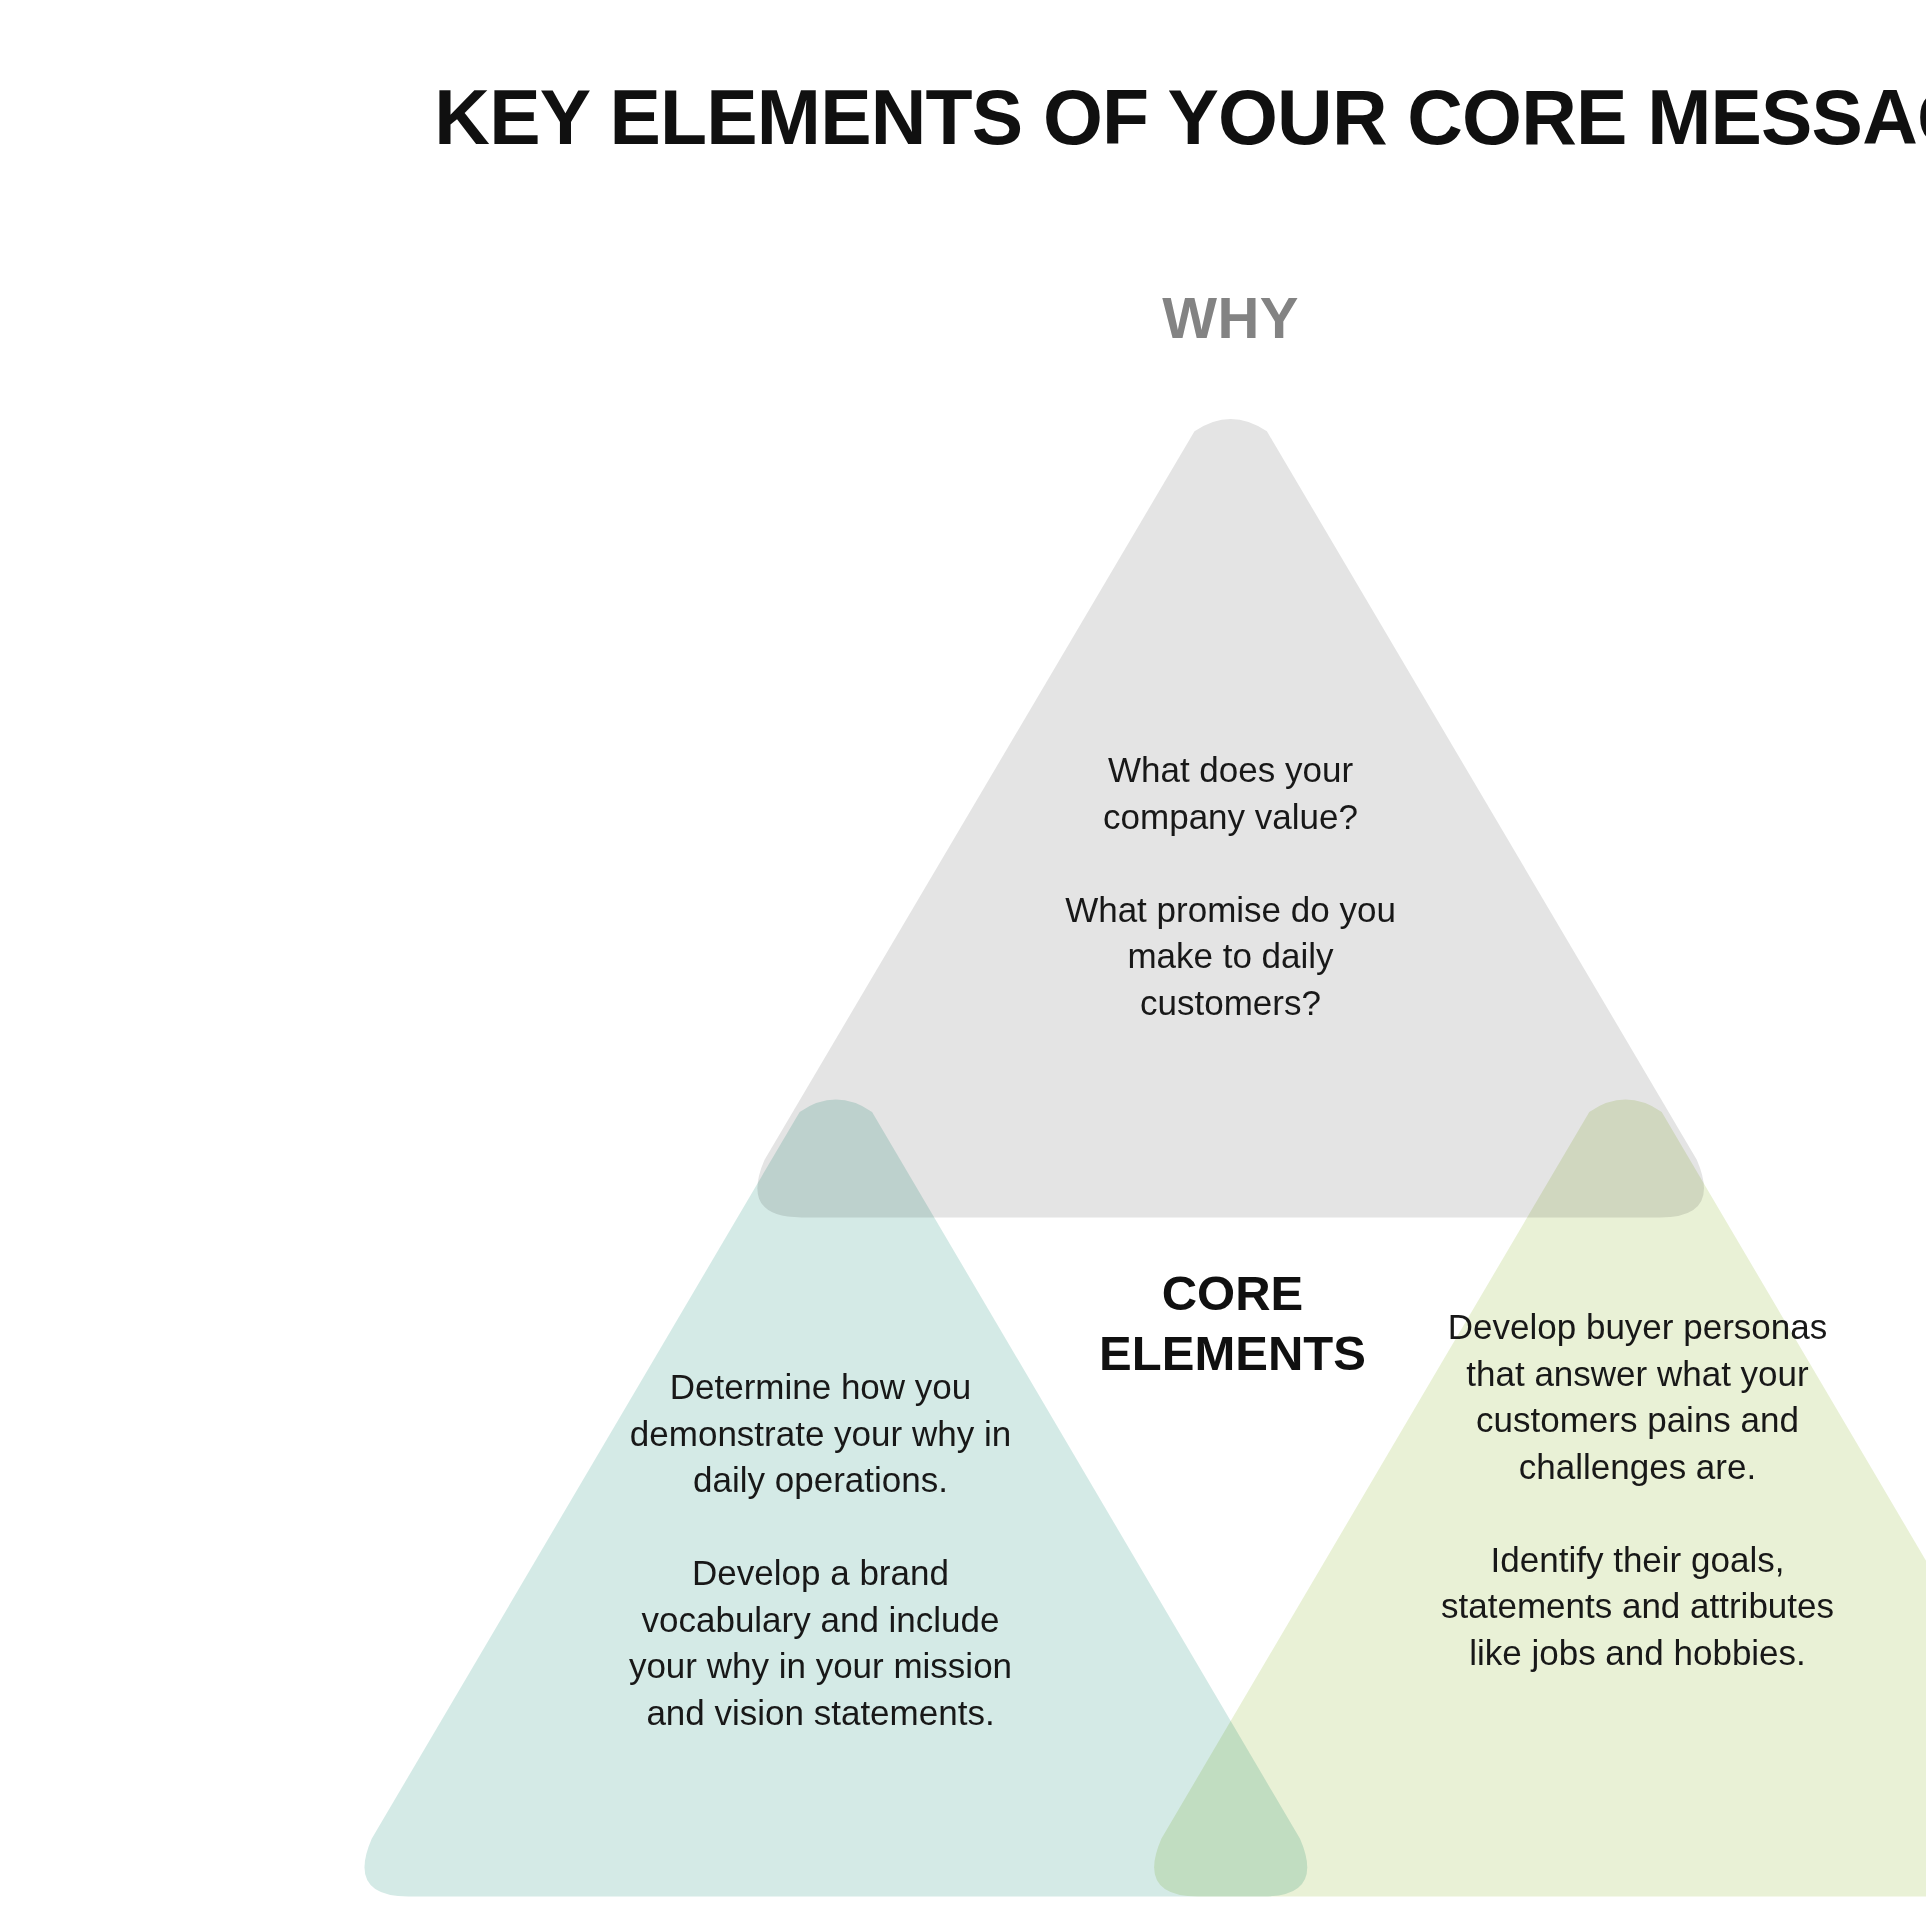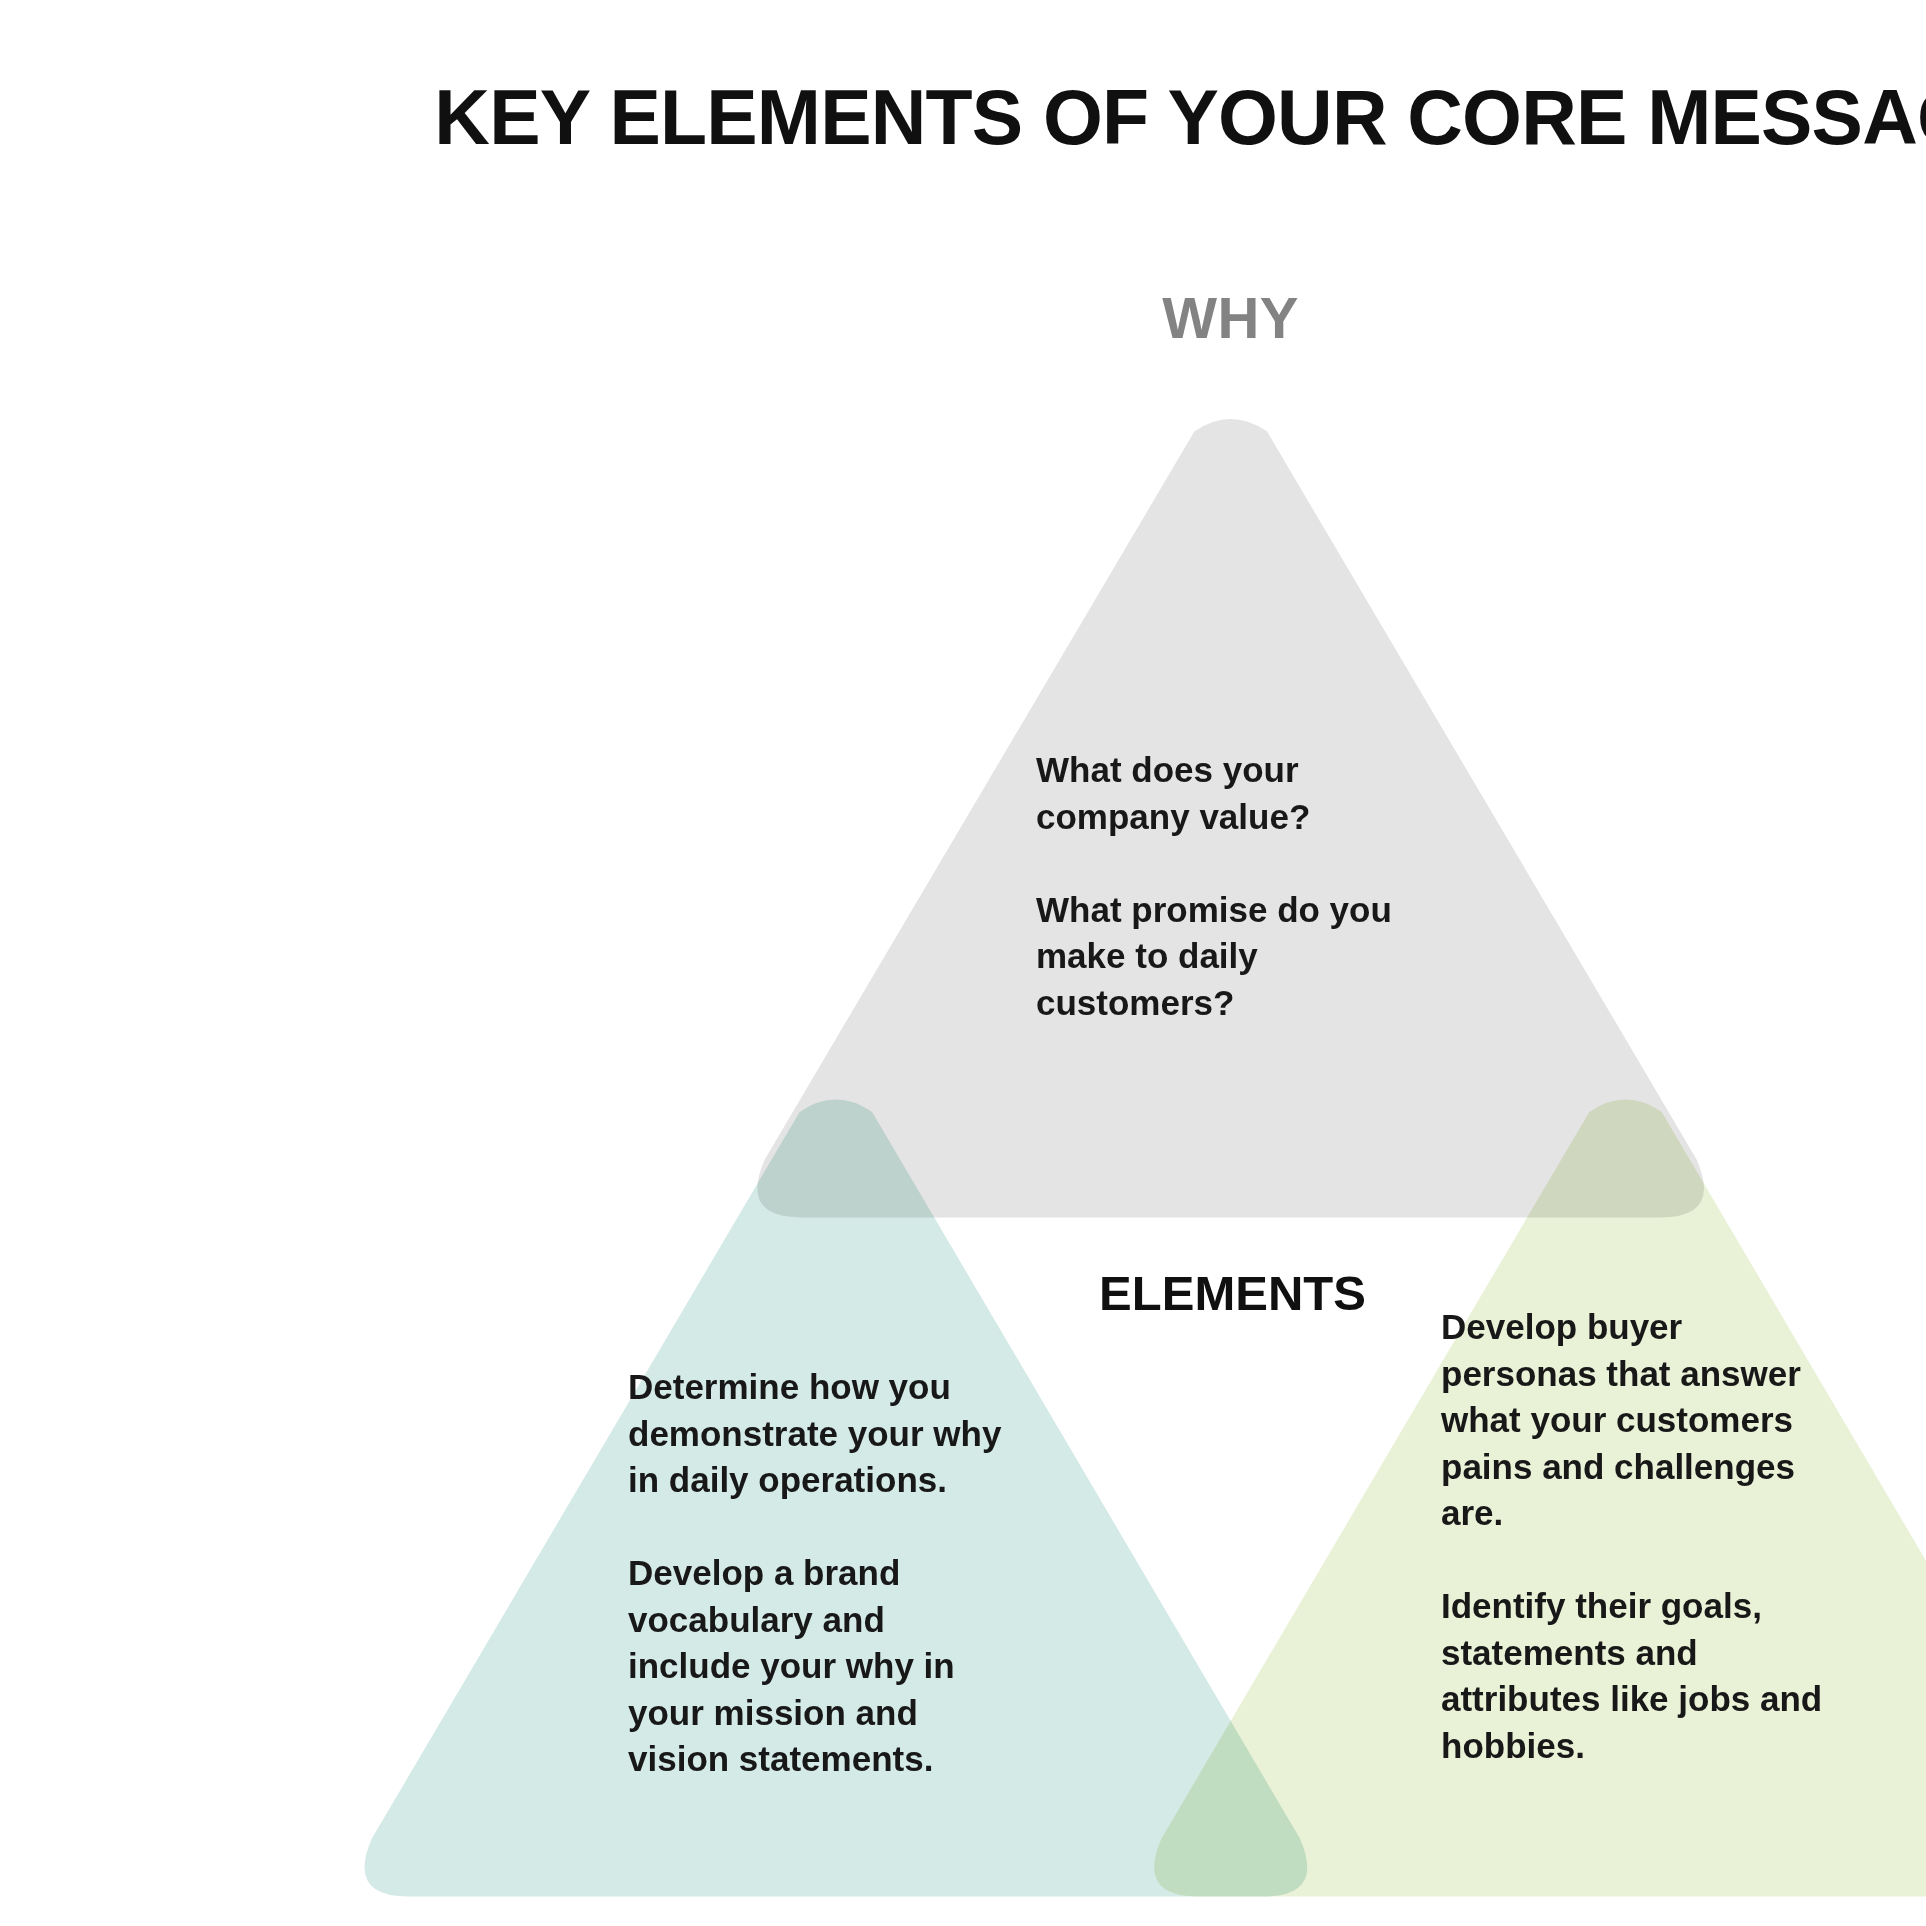--- a/index.html
+++ b/index.html
@@ -64,23 +64,24 @@
     width: 2461px;
     height: 2156px;
   }
   #tri-svg .tri {
     mix-blend-mode: multiply;
   }
 
   
   .tri-text {
     position: absolute;
+    text-align: center;
     line-height: 1.33;
     color: #181818;
-    font-weight: 700;
+    font-weight: 400;
   }
   .tri-text p {
     margin: 0;
   }
   .tri-text p + p {
     margin-top: 1.33em;
   }
 
   .text-why {
     top: 747px;
@@ -163,17 +164,18 @@
     <p>Determine how you demonstrate your why in daily operations.</p>
     <p>Develop a brand vocabulary and include your why in your mission and vision statements.</p>
   </div>
 
   <div class="tri-text text-who">
     <p>Develop buyer personas that answer what your customers pains and challenges are.</p>
     <p>Identify their goals, statements and attributes like jobs and hobbies.</p>
   </div>
 
   <div class="core-message">
+    <span>CORE</span>
     <span>ELEMENTS</span>
   </div>
 
 </div>
 
 
 </body></html>

